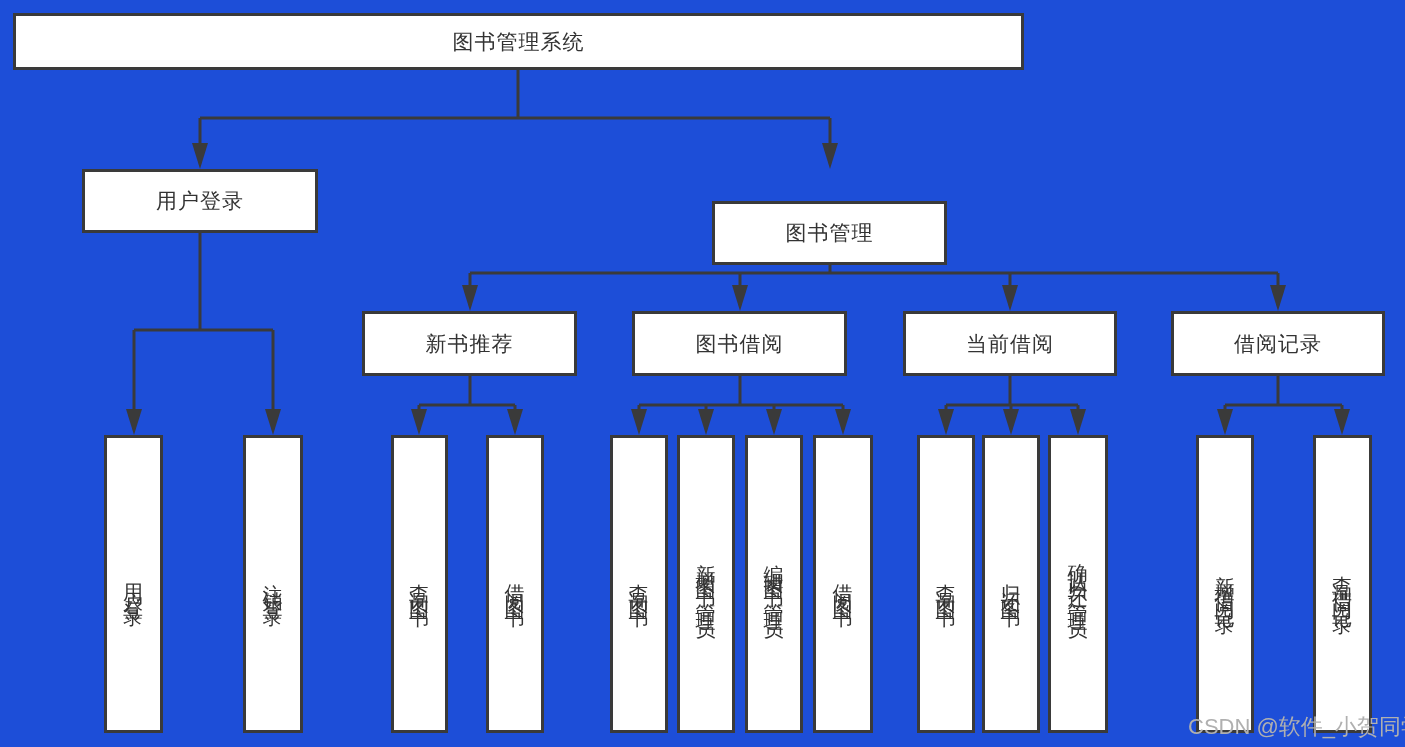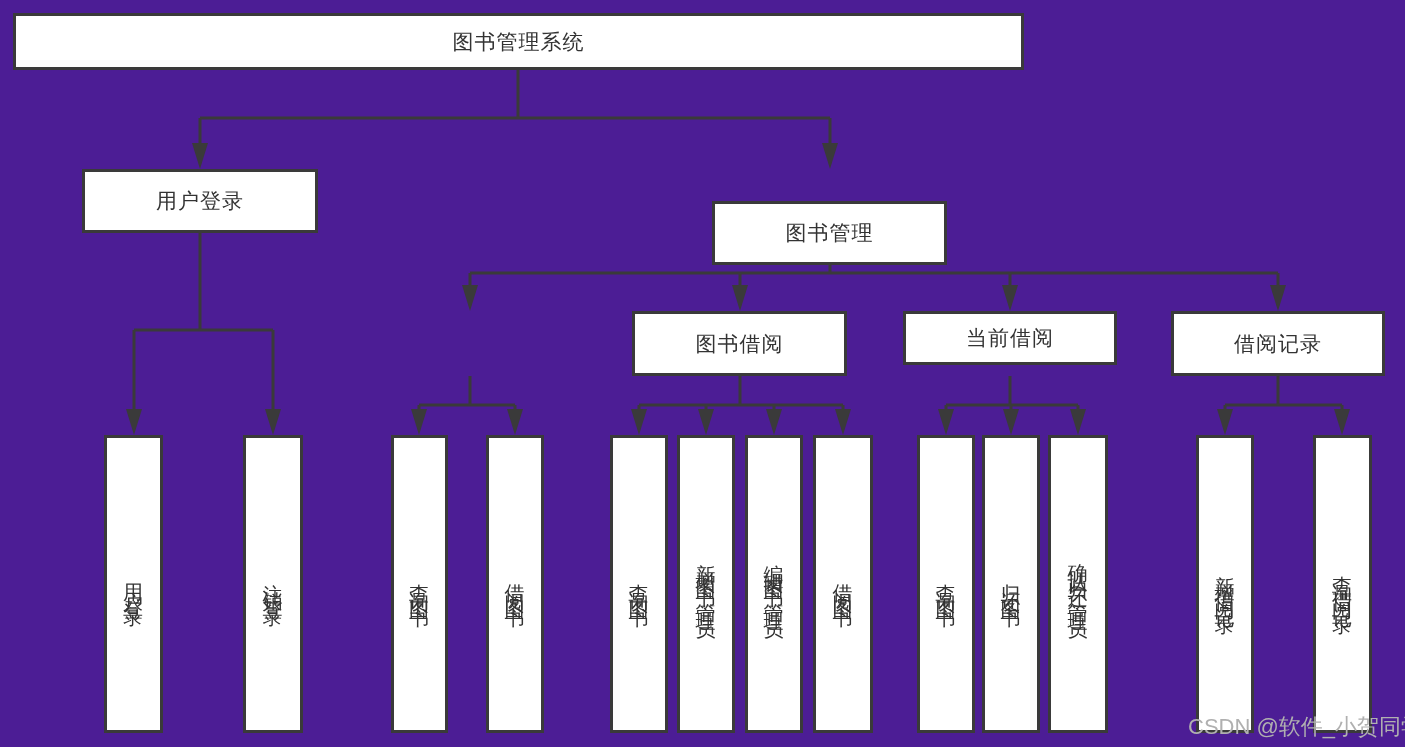--- a/index.html
+++ b/index.html
@@ -1,20 +1,20 @@
 <!DOCTYPE html>
 <html><head>
 <meta charset="utf-8">
 <style>
   html, body { margin: 0; padding: 0; background: #ffffff; }
   .canvas {
     position: relative;
     width: 1405px;
     height: 747px;
-    background: #4c1d95;
+    background: #1d4ed8;
     font-family: "Liberation Sans", "DejaVu Sans", sans-serif;
     overflow: hidden;
   }
   svg.connectors {
     position: absolute;
     left: 0; top: 0;
     width: 1405px; height: 747px;
     z-index: 1;
   }
   .node {
@@ -93,24 +93,27 @@
     <span class="h-label">图书管理系统</span>
   </div>
 
   <div class="node" style="left:82px; top:169px; width:236px; height:64px;">
     <span class="h-label">用户登录</span>
   </div>
   <div class="node" style="left:712px; top:169px; width:235px; height:64px;margin-top:32px;">
     <span class="h-label">图书管理</span>
   </div>
 
+  <div class="node" style="left:362px; top:311px; width:215px; height:65px;">
+    <span class="h-label">新书推荐</span>
+  </div>
   <div class="node" style="left:632px; top:311px; width:215px; height:65px;justify-content:center;">
     <span class="h-label">图书借阅</span>
   </div>
-  <div class="node" style="left:903px; top:311px; width:214px; height:54px;">
+  <div class="node" style="left:903px; top:311px; width:214px; height:65px;">
     <span class="h-label">当前借阅</span>
   </div>
   <div class="node" style="left:1171px; top:311px; width:214px; height:65px;">
     <span class="h-label">借阅记录</span>
   </div>
 
   <div class="node" style="left:104px; top:435px; width:59px; height:298px;">
     <span class="v-label">用户登录</span>
   </div>
   <div class="node" style="left:243px; top:435px; width:60px; height:298px;">

